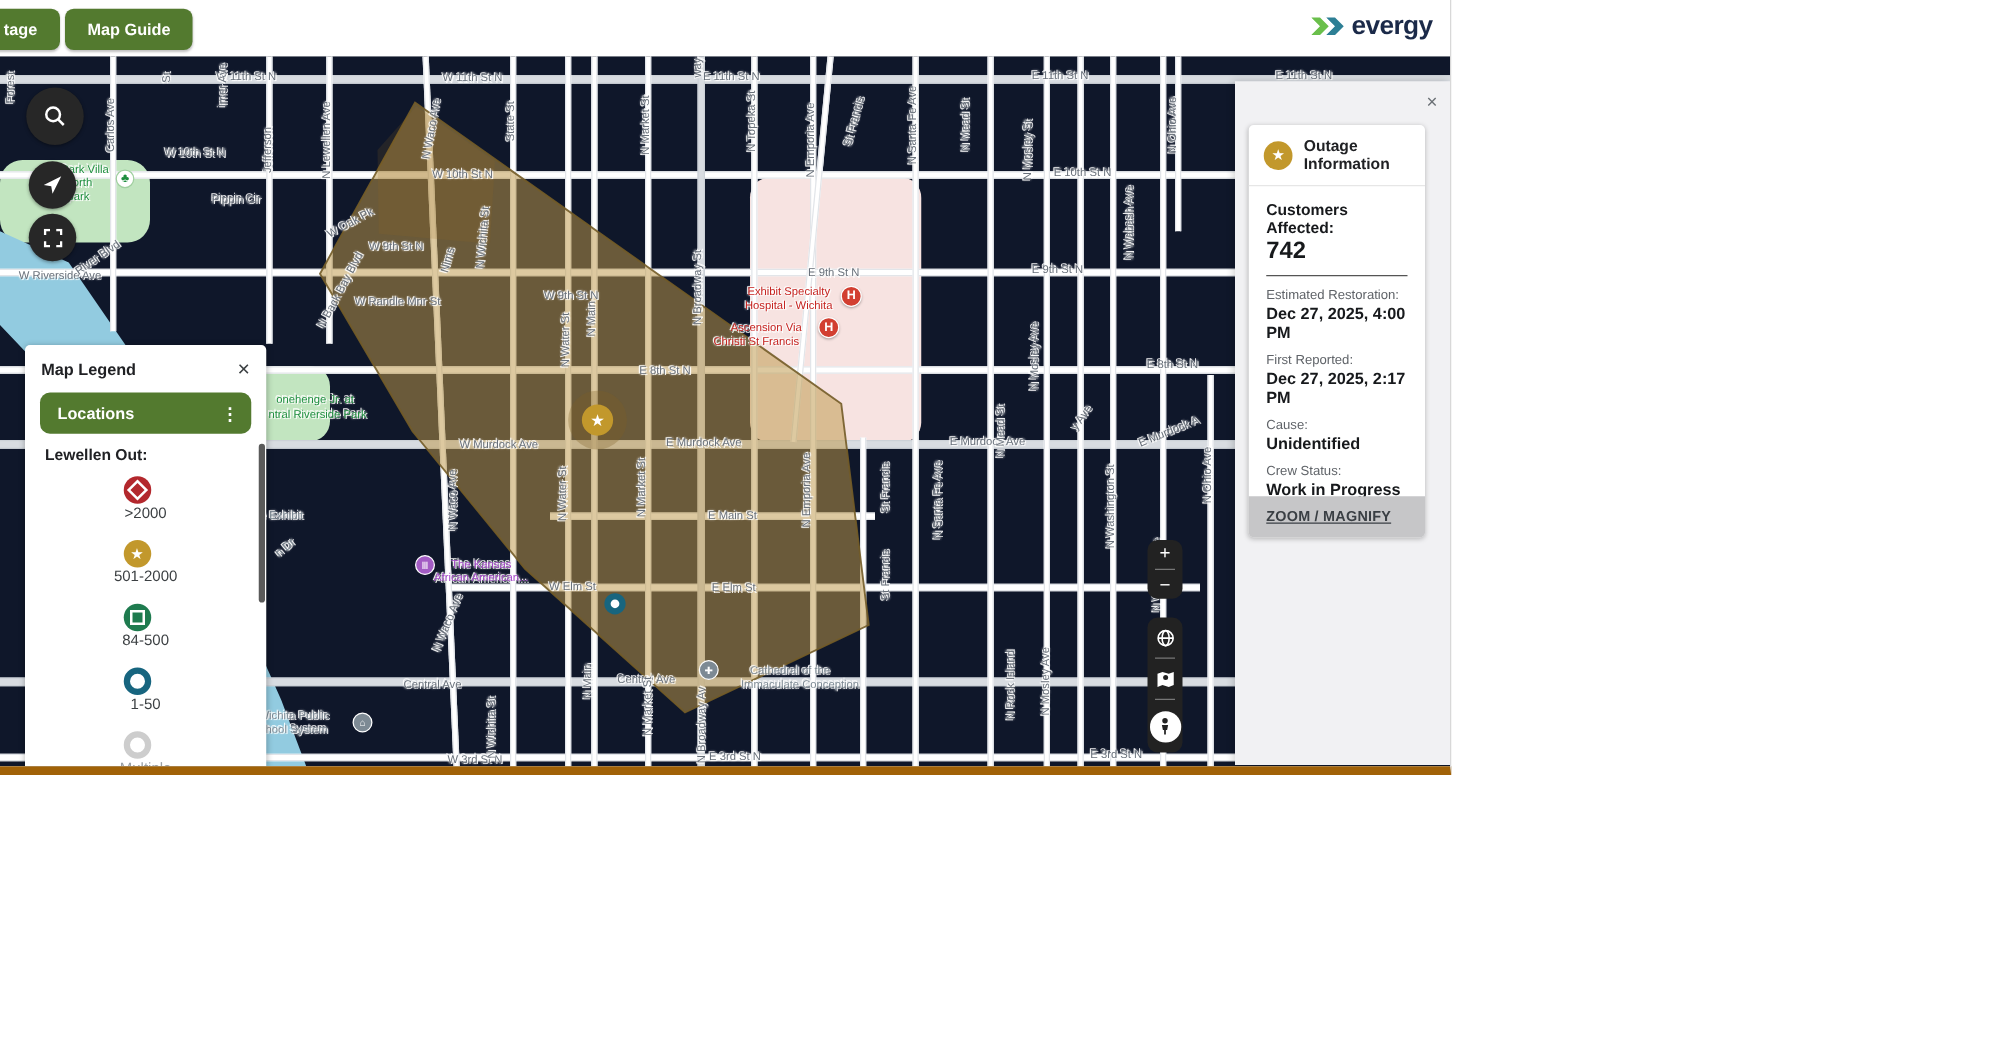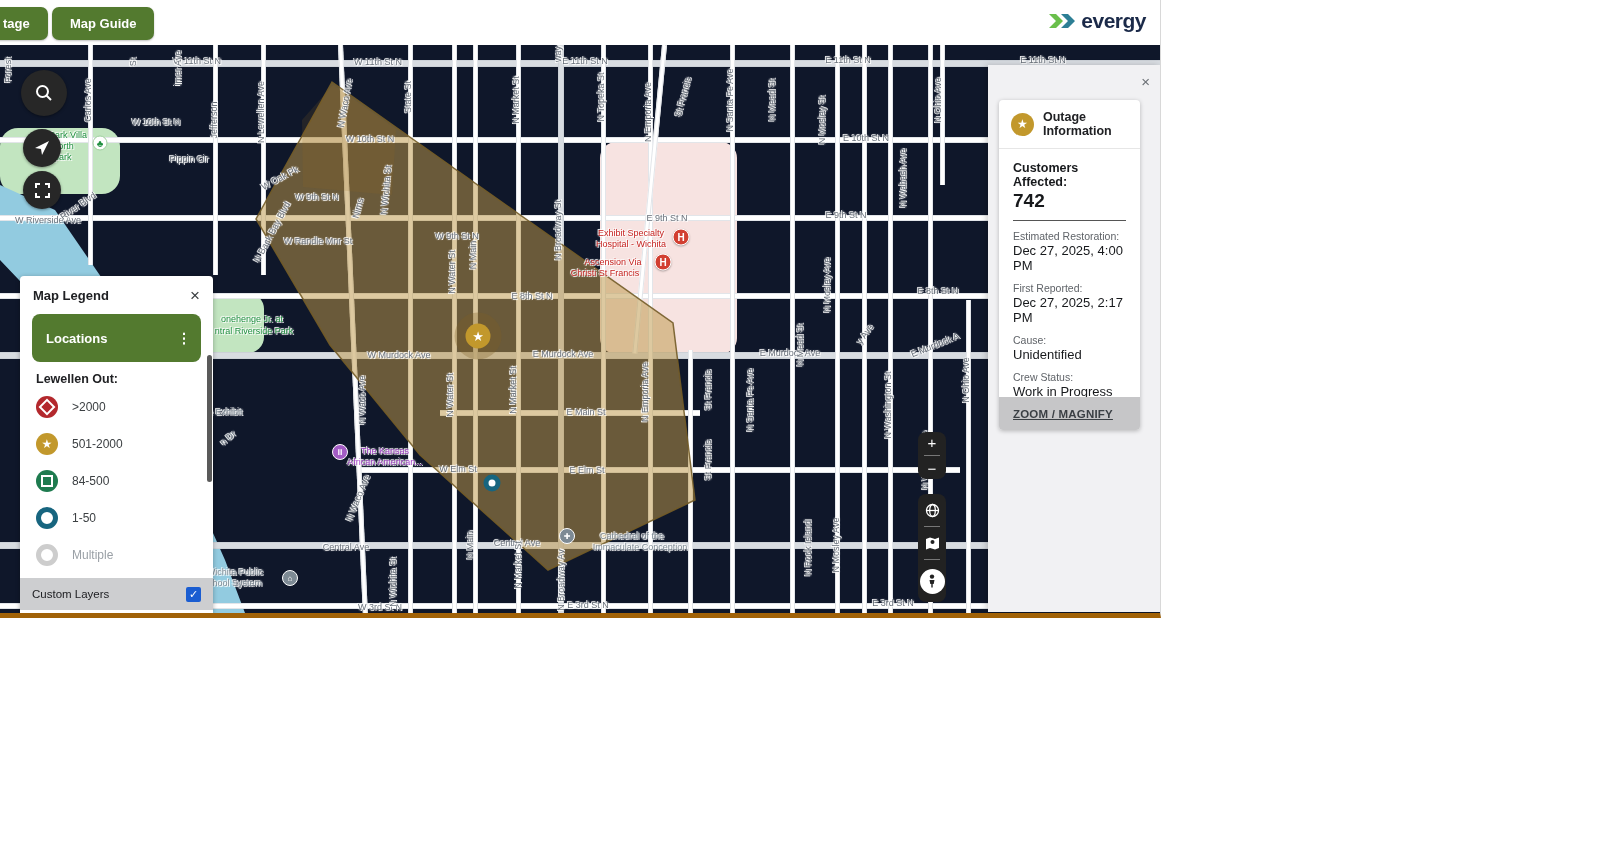--- a/index.html
+++ b/index.html
@@ -1,16 +1,16 @@
 <!DOCTYPE html>
 <html><head>
 <meta charset="utf-8">
 <style>
   html,body{margin:0;padding:0;background:#fff;font-family:"Liberation Sans",sans-serif;}
-  .app{position:relative;width:1160px;height:613px;background:#fff;overflow:hidden;border-right:1px solid #d8d8d8;border-bottom:5px solid #a16207;}
+  .app{position:relative;width:1160px;height:613px;background:#fff;overflow:hidden;border-right:1px solid #d8d8d8;border-bottom:7px solid #a16207;}
   
   .topbar{position:absolute;top:0;left:0;right:0;height:45px;background:#fff;z-index:40;}
   .gbtn{position:absolute;top:7px;height:33px;background:#537a2f;color:#fff;font-size:13px;font-weight:bold;border:none;border-radius:7px;padding:0 18px;cursor:pointer;box-shadow:0 1px 2px rgba(0,0,0,.25);}
   .brand{position:absolute;top:9px;right:14px;display:flex;align-items:center;gap:2px;text-align:right;}
   .brand-text{font-size:21px;font-weight:bold;color:#1b2a49;letter-spacing:-0.5px;}
   
   .map{position:absolute;top:45px;left:0;width:1160px;height:568px;background:#0f172a;overflow:hidden;}
   .layer{position:absolute;inset:0;}
   svg.base{z-index:0;} .roads{z-index:1;} svg.poly{z-index:3;pointer-events:none;}
   .labels{z-index:4;pointer-events:none;} .markers{z-index:5;}
@@ -27,43 +27,43 @@
   .mk-mus{width:16px;height:16px;background:#a35cc4;border:1.5px solid #fff;color:#fff;font-size:8px;}
   .mk-grey{width:16px;height:16px;background:#7d8a94;border:1.5px solid #fff;color:#fff;font-size:8px;}
   .mk-tree{width:15px;height:15px;background:#fff;border:1px solid #9fcf9f;color:#1e8e3e;font-size:10px;}
   
   .cbtn{position:absolute;background:#272727;border-radius:50%;display:flex;align-items:center;justify-content:center;z-index:10;cursor:pointer;box-shadow:0 1px 3px rgba(0,0,0,.4);}
   
   .legend{position:absolute;left:20px;top:231px;width:193px;height:337px;background:#fff;border-radius:4px 4px 0 0;box-shadow:0 1px 5px rgba(0,0,0,.3);z-index:20;}
   .legend-head{display:flex;align-items:center;justify-content:space-between;padding:11px 13px 6px 13px;}
   .legend-title{font-size:13px;font-weight:bold;color:#202124;}
   .legend-x{font-size:17px;color:#3c4043;cursor:pointer;line-height:1;}
-  .loc-btn{margin:4px 12px 10px 12px;height:48px;background:#537a2f;border-radius:8px;color:#fff;display:flex;align-items:center;justify-content:space-between;padding:0 10px 0 14px;font-size:13px;font-weight:bold;cursor:pointer;}
+  .loc-btn{margin:4px 12px 10px 12px;height:33px;background:#537a2f;border-radius:8px;color:#fff;display:flex;align-items:center;justify-content:space-between;padding:0 10px 0 14px;font-size:13px;font-weight:bold;cursor:pointer;}
   .kebab{font-size:14px;font-weight:bold;letter-spacing:0;}
   .cust-out{font-size:12.5px;font-weight:bold;color:#202124;margin:8px 0 6px 16px;}
-  .litem{display:flex;align-items:center;padding:4px 16px;margin-bottom:7px;}
+  .litem{display:flex;align-items:center;padding:4px 16px;margin-bottom:7px;flex-direction:column;}
   .lic{width:22px;height:22px;border-radius:50%;margin-right:14px;position:relative;flex:none;box-sizing:border-box;display:flex;align-items:center;justify-content:center;color:#fff;font-size:12px;}
   .lic.shape::after{content:"";width:8px;height:8px;border:2.5px solid #fff;}
   .lic.rot::after{transform:rotate(45deg);}
   .llabel{font-size:12px;color:#3c4043;}
   .llabel.muted{color:#9aa0a6;}
   .lscroll{position:absolute;right:1px;top:79px;width:5px;height:127px;background:#5a5a5a;border-radius:3px;}
   .grow{height:32px;background:#cdced0;display:flex;align-items:center;padding:0 12px;margin-top:8px;font-size:11.5px;color:#202124;}
   .grow .sp{flex:1;}
   .cbox{width:15px;height:15px;background:#1a5dd1;border-radius:2px;color:#fff;font-size:11px;display:flex;align-items:center;justify-content:center;cursor:pointer;}
   
   .side{position:absolute;left:988px;top:20px;width:172px;height:547px;background:#f1f1f3;box-shadow:-2px 0 6px rgba(0,0,0,.18);z-index:20;}
   .side-x{position:absolute;top:8px;right:10px;font-size:15px;color:#6b7075;cursor:pointer;}
   .card{position:absolute;left:11px;top:35px;width:141px;height:330px;background:#fff;border-radius:4px;box-shadow:0 1px 4px rgba(0,0,0,.25);}
   .card-head{display:flex;align-items:center;gap:9px;padding:10px 12px;border-bottom:1px solid #e6e6e6;}
   .card-star{width:23px;height:23px;border-radius:50%;background:#c2982c;color:#fff;font-size:12px;display:flex;align-items:center;justify-content:center;flex:none;}
   .card-title{font-size:12.5px;font-weight:600;color:#202124;}
   .card-body{padding:12px 14px 0 14px;}
   .fld-label{font-size:10.5px;color:#5f6368;margin-top:9px;}
-  .fld-value{font-size:13px;font-weight:normal;color:#17191c;margin-top:1px;}
+  .fld-value{font-size:13px;font-weight:bold;color:#17191c;margin-top:1px;}
   .cust-label{font-size:12.5px;font-weight:bold;color:#17191c;}
   .cust-value{font-size:19px;font-weight:bold;color:#17191c;margin:1px 0 8px 0;}
   .card hr{border:none;border-top:1px solid #555;margin:0 0 2px 0;}
   .card-foot{position:absolute;left:0;right:0;bottom:0;height:33px;background:#c6c6c8;border-radius:0 0 4px 4px;display:flex;align-items:center;padding:0 14px;}
   .zoom-link{font-size:11.5px;font-weight:bold;color:#3a3f44;text-decoration:underline;cursor:pointer;letter-spacing:.2px;}
   
   .gm{position:absolute;background:#222;border-radius:8px;z-index:12;display:flex;flex-direction:column;align-items:center;color:#fff;}
   .gm-zoom{left:918px;top:387px;width:28px;height:47px;justify-content:space-around;}
   .gm-zoom .zbtn{font-size:15px;line-height:1;cursor:pointer;width:100%;text-align:center;}
   .gm-zoom .div, .gm-tools .div{width:16px;height:1px;background:#777;}

